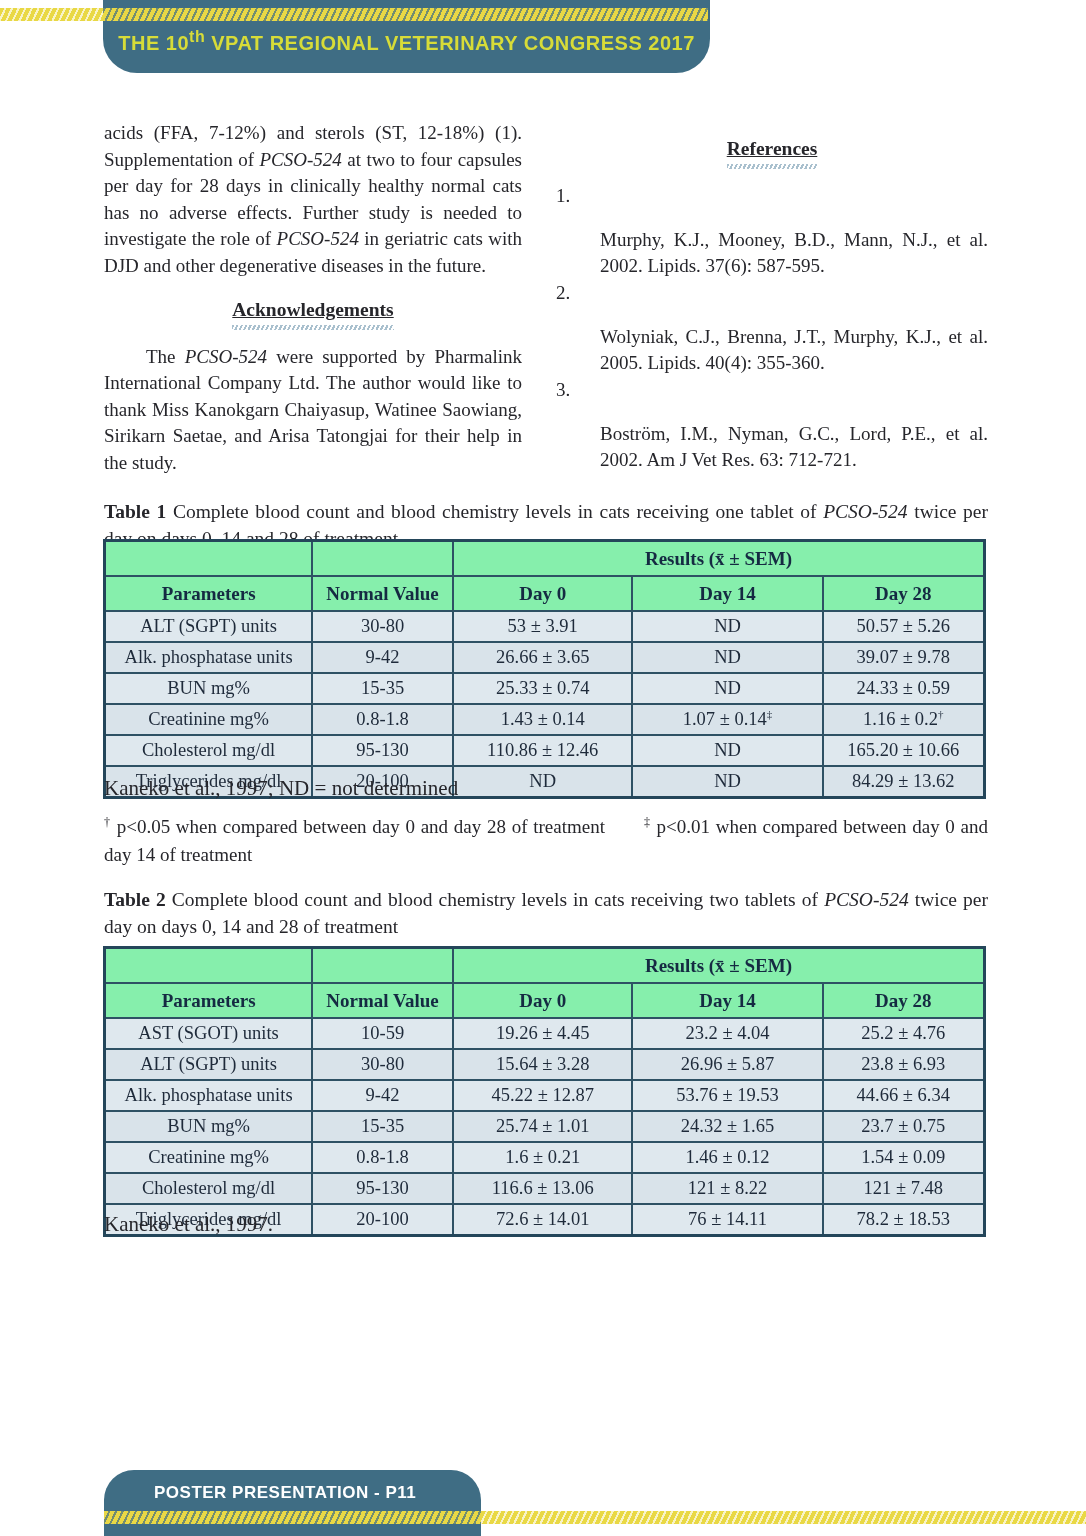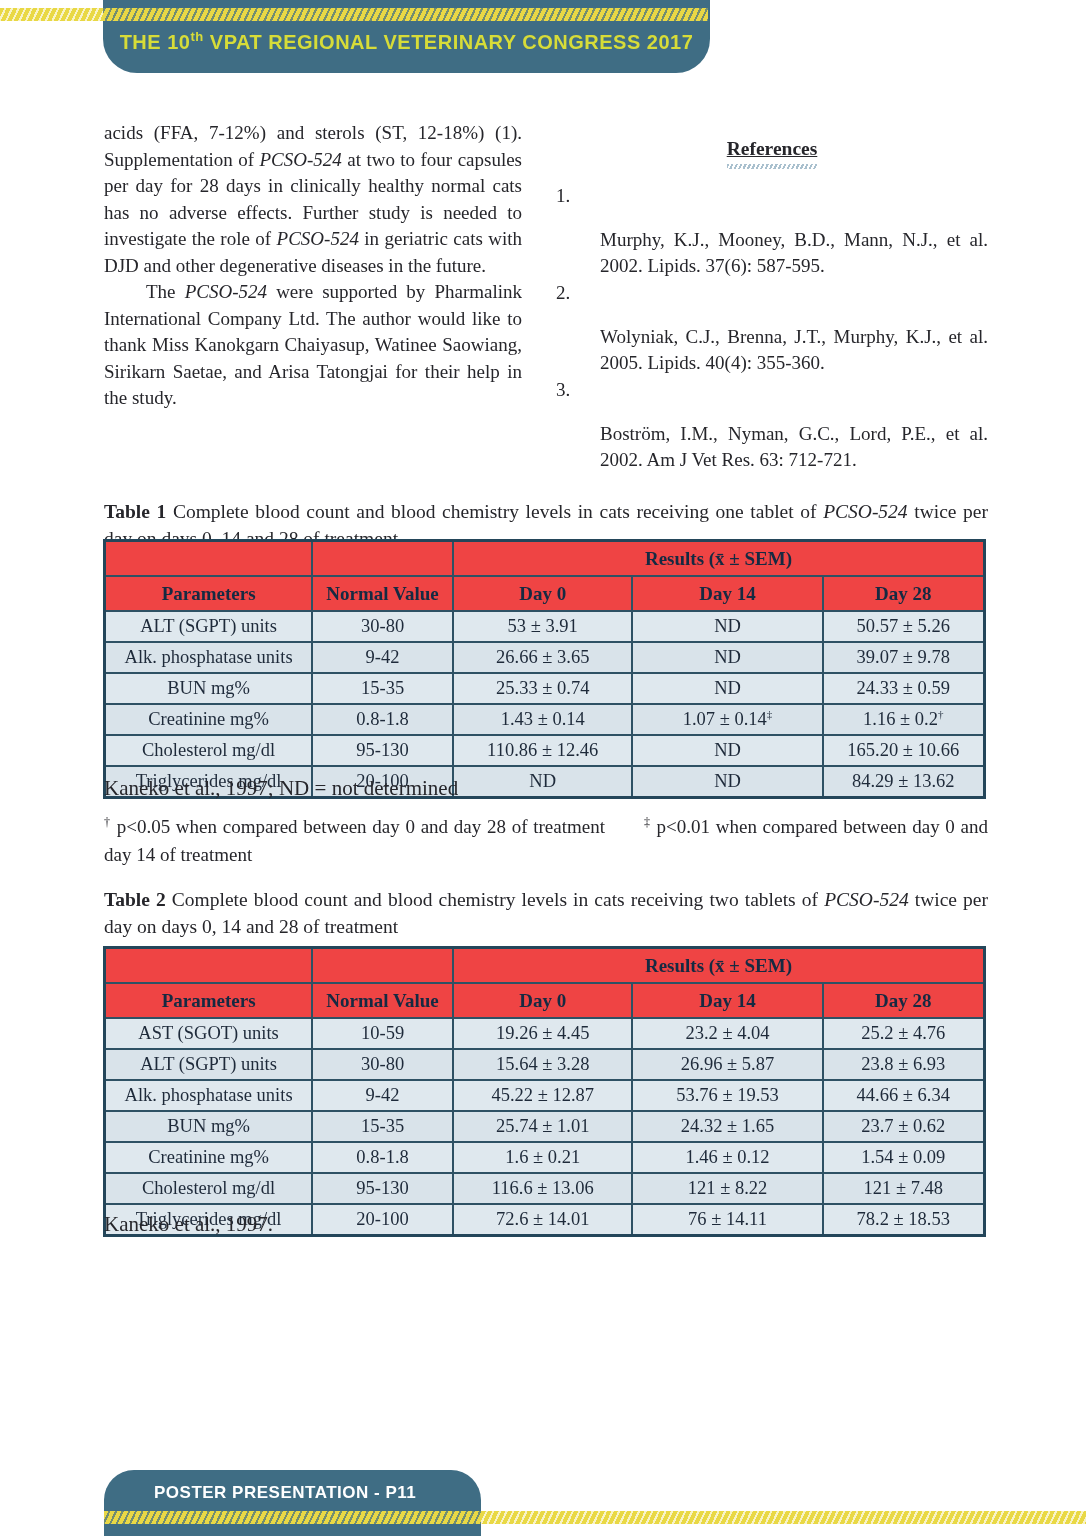--- a/index.html
+++ b/index.html
@@ -9,21 +9,21 @@
   }
   
   .banner{position:absolute;background:#3f6d84;}
   .banner.top{left:103px;top:0;width:607px;height:73px;border-radius:0 0 34px 34px;
     display:flex;align-items:center;justify-content:center;}
   .banner.bottom{left:104px;top:1470px;width:377px;height:66px;border-radius:30px 30px 0 0;}
   .banner-title{
     font-family:"Liberation Sans", sans-serif;font-size:20px;font-weight:bold;
     color:#d7dc38;letter-spacing:0.5px;padding-top:10px;
   }
-  .banner-title sup{font-size:13px;margin-top:41px;}
+  .banner-title sup{font-size:16px;margin-top:41px;}
   .footer-label{
     font-family:"Liberation Sans", sans-serif;font-size:17px;font-weight:bold;
     color:#ffffff;letter-spacing:0.5px;padding:13px 0 0 50px;
   }
   .stripe{
     position:absolute;height:13px;z-index:5;
     background:repeating-linear-gradient(115deg,#e9d845 0 4px,rgba(233,216,69,0.30) 4px 6px);
   }
   .stripe.top{left:0;top:8px;width:708px;}
   .stripe.bottom{left:104px;top:1511px;width:982px;}
@@ -52,21 +52,21 @@
   
   table.data-table{
     position:absolute;left:103px;width:883px;border-collapse:collapse;
     font-size:18.5px;color:#1e2a3a;table-layout:fixed;
     border:3px solid #24465a;
   }
   table.data-table th, table.data-table td{
     border:2px solid #2e5164;text-align:center;vertical-align:middle;padding:1px 4px;
   }
   table.data-table thead th, table.data-table thead td{
-    background:#ef4444;font-weight:bold;color:#152a42;height:31px;font-size:19px;
+    background:#86efac;font-weight:bold;color:#152a42;height:31px;font-size:19px;
   }
   table.data-table tbody td{height:27px;}
   table.data-table tbody tr:nth-child(odd) td{background:#dfe8ee;}
   table.data-table tbody tr:nth-child(even) td{background:#d9e3ea;}
   table.data-table sup{font-size:11px;}
   #table1{top:539px;}
   #table2{top:946px;}
   #caption1{top:498px;}
   #caption2{top:886px;}
   #note1{top:776px;}
@@ -76,20 +76,26 @@
 </head>
 <body>
 
 <div class="banner top">
   <div class="banner-title"><span>THE 10</span><sup>th</sup><span> VPAT REGIONAL VETERINARY CONGRESS 2017</span></div>
 </div>
 <div class="stripe top"></div>
 
 <div class="col left">
   <p class="para"><span>acids (FFA, 7-12%) and sterols (ST, 12-18%) (1). Supplementation of </span><i>PCSO-524</i><span> at two to four capsules per day for 28 days in clinically healthy normal cats has no adverse effects. Further study is needed to investigate the role of </span><i>PCSO-524</i><span> in geriatric cats with DJD and other degenerative diseases in the future.</span></p>
+  <div class="heading-wrap">
+    <span class="heading-inner">
+      <span class="heading-text">Acknowledgements</span>
+      <span class="hatch-line"></span>
+    </span>
+  </div>
   <p class="para indent"><span>The </span><i>PCSO-524</i><span> were supported by Pharmalink International Company Ltd. The author would like to thank Miss Kanokgarn Chaiyasup, Watinee Saowiang, Sirikarn Saetae, and Arisa Tatongjai for their help in the study.</span></p>
 </div>
 
 <div class="col right">
   <div class="heading-wrap" style="margin-top:16px;">
     <span class="heading-inner">
       <span class="heading-text">References</span>
       <span class="hatch-line"></span>
     </span>
   </div>
@@ -223,21 +229,21 @@
         <td>9-42</td>
         <td>45.22 ± 12.87</td>
         <td>53.76 ± 19.53</td>
         <td>44.66 ± 6.34</td>
       </tr>
       <tr>
         <td>BUN mg%</td>
         <td>15-35</td>
         <td>25.74 ± 1.01</td>
         <td>24.32 ± 1.65</td>
-        <td>23.7 ± 0.62</td>
+        <td>23.7 ± 0.75</td>
       </tr>
       <tr>
         <td>Creatinine mg%</td>
         <td>0.8-1.8</td>
         <td>1.6 ± 0.21</td>
         <td>1.46 ± 0.12</td>
         <td>1.54 ± 0.09</td>
       </tr>
       <tr>
         <td>Cholesterol mg/dl</td>

